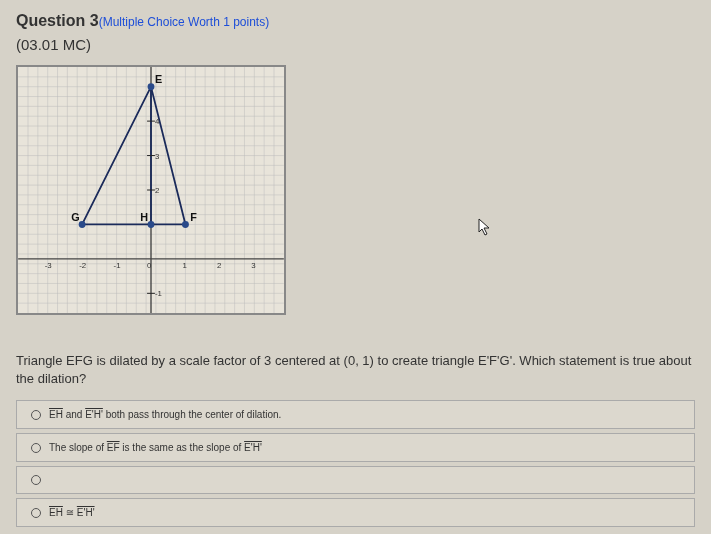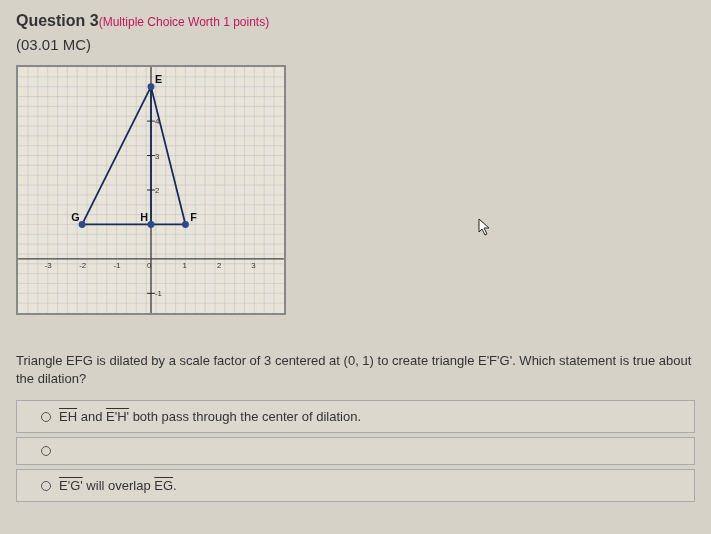--- a/index.html
+++ b/index.html
@@ -15,21 +15,21 @@
       margin-bottom: 6px;
     }
     .question-title {
       display: inline;
       font-weight: bold;
       font-size: 16px;
     }
     .question-worth {
       display: inline;
       font-size: 12px;
-      color: #be185d;
+      color: #1d4ed8;
     }
     .question-code {
       font-size: 15px;
       margin-top: 4px;
       margin-bottom: 12px;
     }
     .graph-container {
       width: 270px;
       height: 250px;
       border: 2px solid #888;
@@ -48,23 +48,23 @@
       line-height: 1.4;
       margin-top: 37px;
     }
     .options {
       display: flex;
       flex-direction: column;
       gap: 4px;
     }
     .option {
       border: 1px solid #aaa;
-      padding: 8px 24px;
+      padding: 8px 14px;
       background: #dcd8ce;
-      font-size: 13px;
+      font-size: 10px;
       display: flex;
       align-items: center;
       gap: 8px;
       cursor: pointer;
     }
     .radio-circle {
       width: 10px;
       height: 10px;
       border: 1px solid #555;
       border-radius: 50%;
@@ -198,29 +198,35 @@
 
   <label class="option">
     <span class="radio-circle"></span>
     <span>
       <span class="overline">EH</span><span> and </span><span class="overline">E'H'</span><span> both pass through the center of dilation.</span>
     </span>
   </label>
 
   <label class="option">
     <span class="radio-circle"></span>
-  </label>
-
-  <label class="option">
-    <span class="radio-circle"></span>
     <span>
-      <span class="overline">E'G'</span><span> will overlap </span><span class="overline">EG</span><span>.</span>
+      <span>The slope of </span><span class="overline">EF</span><span> is the same as the slope of </span><span class="overline">E'H'</span>
     </span>
   </label>
 
+  <label class="option">
+    <span class="radio-circle"></span>
+  </label>
+
+  <label class="option">
+    <span class="radio-circle"></span>
+    <span>
+      <span class="overline">EH</span><span> ≅ </span><span class="overline">E'H'</span>
+    </span>
+  </label>
 
 </div>
 
 <div class="cursor-arrow">
   <svg width="14" height="18" viewBox="0 0 14 18">
       <path d="M1 1 L1 14 L4 11 L7 17 L9 16 L6 10 L11 10 Z" fill="#fff" stroke="#222" stroke-width="1"></path>
     </svg>
 </div>
 
 </body></html>

